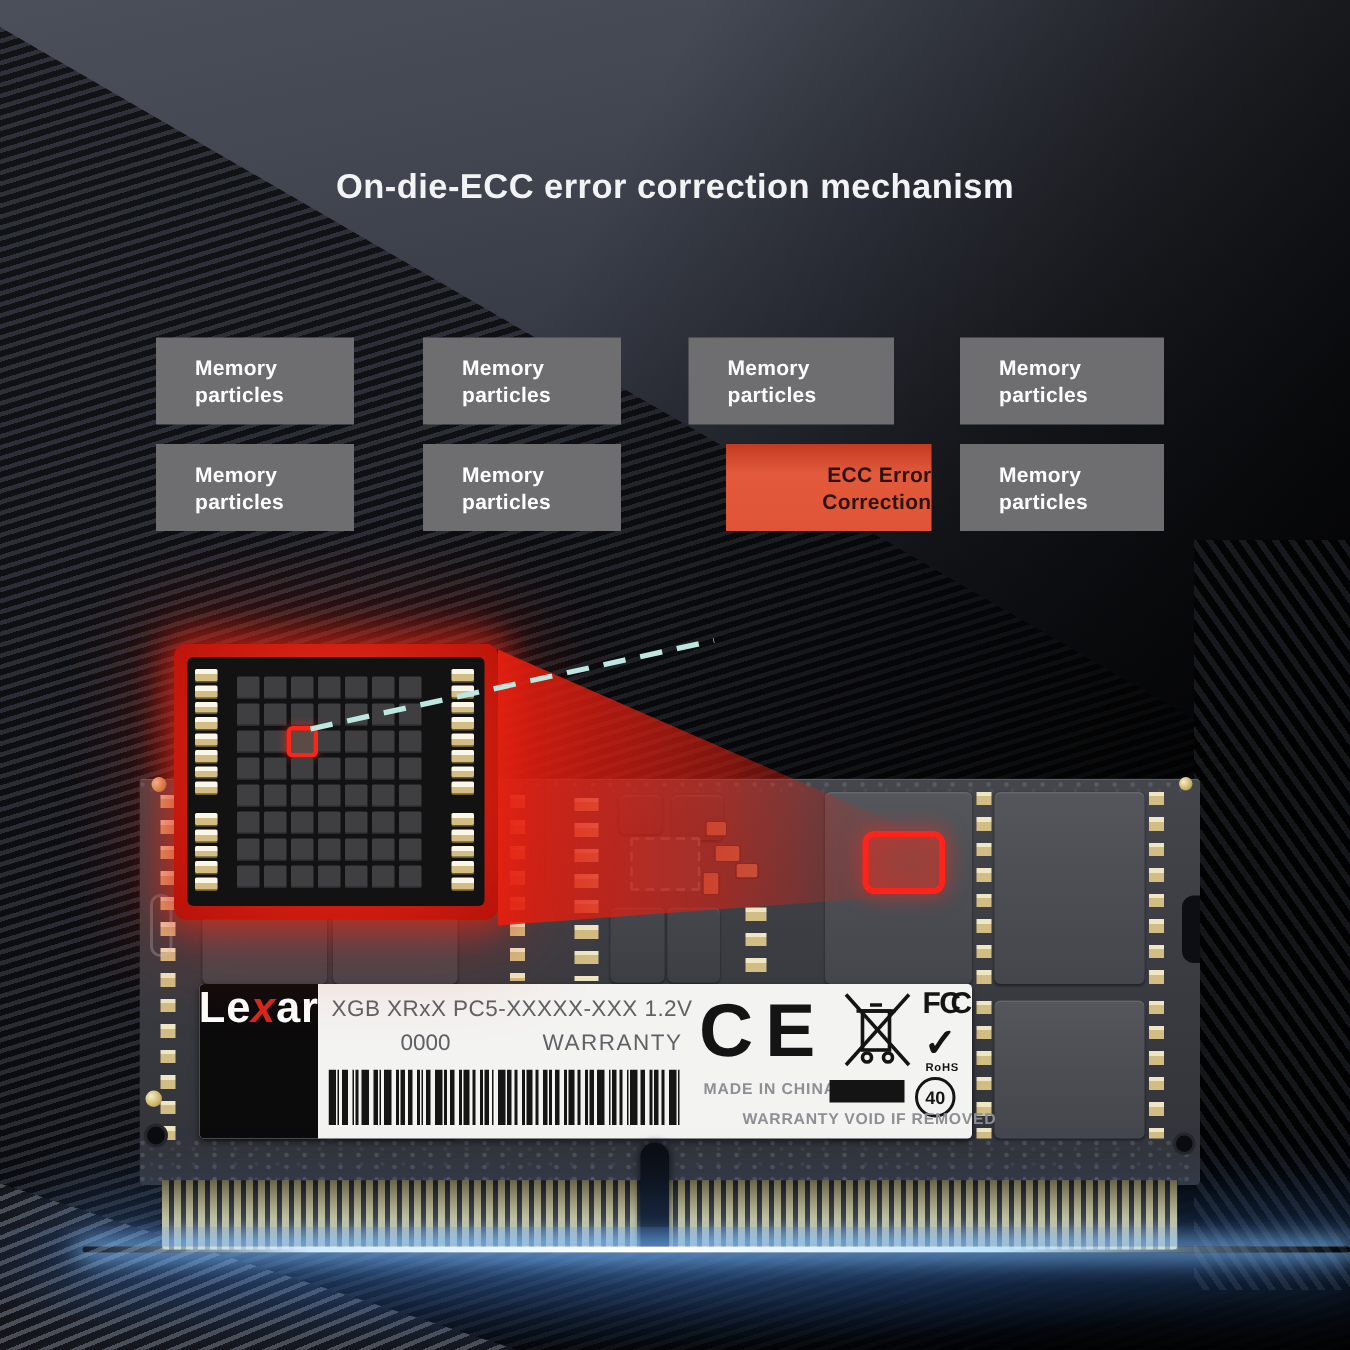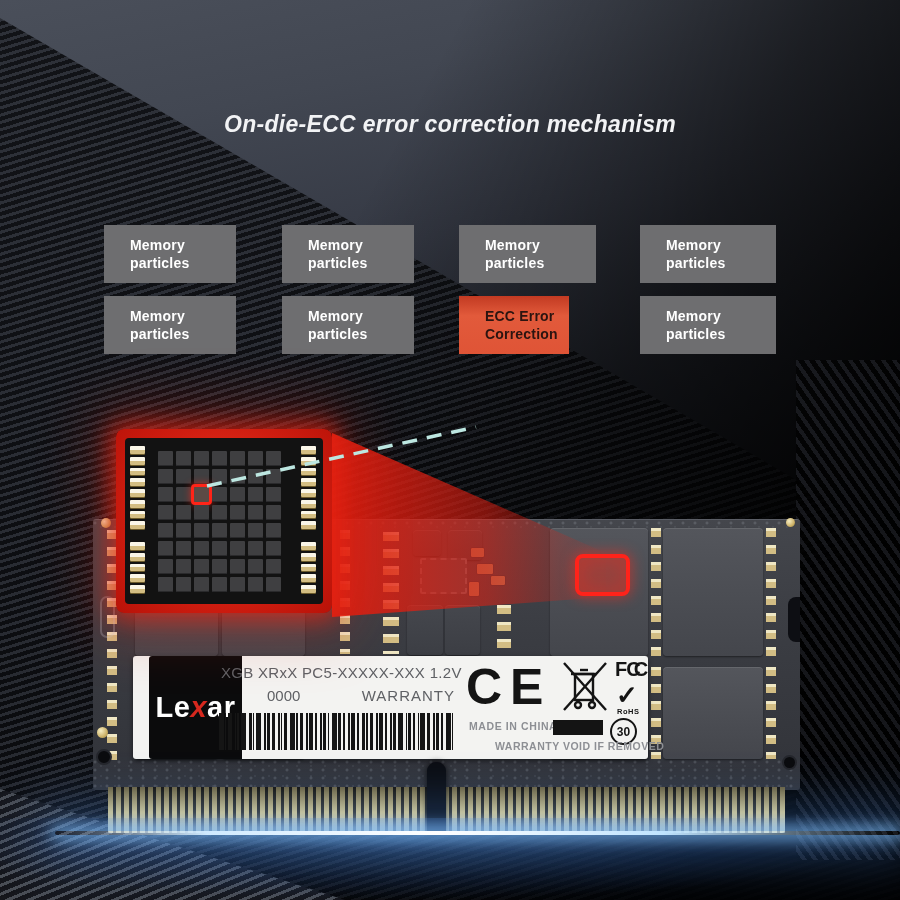--- a/index.html
+++ b/index.html
@@ -18,30 +18,30 @@
     background:repeating-linear-gradient(55deg,#000 0 5px,#25272e 5px 9px);}
   .bg-wedge{position:absolute;left:0;bottom:0;width:345px;height:118px;opacity:.95;
     background:repeating-linear-gradient(-22deg,#15161b 0 5px,#4c5057 5px 8px);
     clip-path:polygon(0 6%,100% 100%,0 100%);}
 
   
   .title-box{position:absolute;left:293px;top:32px;width:316px;height:58px;
     background:rgba(132,140,154,.16);display:flex;align-items:center;justify-content:center;}
   .title{font-size:33px;font-weight:800;color:#fff;letter-spacing:.5px;white-space:nowrap;}
   .subtitle{position:absolute;left:0;top:111px;width:100%;text-align:center;
-    font-size:23px;font-weight:800;color:#f2f3f5;letter-spacing:.3px;font-style:italic;}
+    font-size:23px;font-weight:800;color:#f2f3f5;letter-spacing:.3px;}
 
   
   .mcell{position:absolute;height:58px;background:var(--memory-box,#6e6e70);
     color:#fff;font-size:14px;font-weight:700;line-height:1.32;padding:11px 0 0 26px;letter-spacing:.2px;}
   .mcell.ecc{background:linear-gradient(180deg,#c23a22 0%,#e25a3b 34%,#df5436 100%);color:#2b1410;}
   .c0{left:104px;top:225px;width:132px;}  .c1{left:282px;top:225px;width:132px;}
   .c2{left:459px;top:225px;width:137px;}  .c3{left:640px;top:225px;width:136px;}
   .c4{left:104px;top:296px;width:132px;}  .c5{left:282px;top:296px;width:132px;}
-  .c6{left:459px;top:296px;width:110px;}  .c7{left:640px;top:296px;width:136px;}
+  .c6{left:484px;top:296px;width:137px;text-align:right;}  .c7{left:640px;top:296px;width:136px;}
 
   
   .callout{position:absolute;left:480px;top:410px;font-size:20px;font-weight:800;
     color:var(--callout-red,#ed1c24);letter-spacing:.2px;text-shadow:0 1px 2px rgba(0,0,0,.6);}
 
   
   .ram{position:absolute;left:93px;top:519px;width:707px;height:271px;border-radius:3px;
     background:linear-gradient(180deg,#44464c 0%,#3a3c42 45%,#313339 100%);
     border-top:1px solid #5b5e66;}
   .vias{position:absolute;left:0;right:0;opacity:.55;
@@ -56,22 +56,22 @@
   .chip.small{background:linear-gradient(180deg,#45474d,#3c3e44);}
   .padcol{position:absolute;width:10px;
     background:repeating-linear-gradient(180deg,#efe7c4 0 3px,#d2bd84 3px 9px,rgba(0,0,0,0) 9px 17px);}
   .cap{position:absolute;background:#b07a58;border-radius:1px;box-shadow:0 0 1px #000;}
   .spd{position:absolute;left:327px;top:38px;width:47px;height:36px;border:2px dashed rgba(120,120,126,.8);
     background:#4a4c52;border-radius:2px;}
 
   
   .label{position:absolute;left:40px;top:136px;width:515px;height:103px;background:#f3f3f1;
     border-radius:3px;box-shadow:0 2px 5px rgba(0,0,0,.5);}
-  .brand-block{position:absolute;left:16px;top:0;width:93px;height:103px;background:#0b0b0c;
-    border-radius:3px 0 0 3px;display:flex;align-items:center;justify-content:center;}
+  .brand-block{position:absolute;left:0;top:0;width:79px;height:103px;background:#0b0b0c;
+    border-radius:3px 0 0 3px;display:flex;justify-content:center;}
   .brand{color:#fff;font-size:29px;font-weight:700;letter-spacing:.5px;}
   .brand .bx{color:#d6281e;font-style:italic;font-weight:800;}
   .ltxt{position:absolute;color:#5f6165;white-space:nowrap;}
   .spec{left:88px;top:8px;font-size:15px;letter-spacing:.3px;}
   .serial-l{left:88px;top:31px;font-size:15px;margin-left:46px;}
   .serial-r{left:190px;top:31px;width:132px;text-align:right;font-size:15px;letter-spacing:1px;}
   .barcode{position:absolute;left:86px;top:57px;width:236px;height:37px;overflow:hidden;white-space:nowrap;}
   .barcode i{display:inline-block;height:100%;background:#151515;vertical-align:top;}
   .ce{position:absolute;left:333px;top:2px;font-size:50px;font-weight:700;color:#141414;letter-spacing:8px;}
   .fcc{position:absolute;left:482px;top:2px;font-size:20px;font-weight:800;color:#141414;letter-spacing:-1px;}
@@ -194,21 +194,21 @@
             <circle cx="31" cy="45" r="3"></circle>
           <line x1="3" y1="3" x2="45" y2="50"></line>
             <line x1="45" y1="3" x2="3" y2="50"></line>
         </g>
       </svg>
       <div class="fcc"><span>FC</span><span class="c2x">C</span></div>
       <div class="check">✓</div>
       <div class="rohs">RoHS</div>
       <div class="ltxt madein">MADE IN CHINA</div>
       <div class="blackbar"></div>
-      <div class="epup">30</div>
+      <div class="epup">40</div>
       <div class="ltxt warranty">WARRANTY VOID IF REMOVED</div>
     </div>
   </div>
 
   <div class="pins"></div>
   <div class="key-notch"></div>
   <div class="glow-haze"></div>
   <div class="glow-line"></div>
 
   <div class="pad-dot" style="left:101px;top:518px;width:10px;height:10px;"></div>

